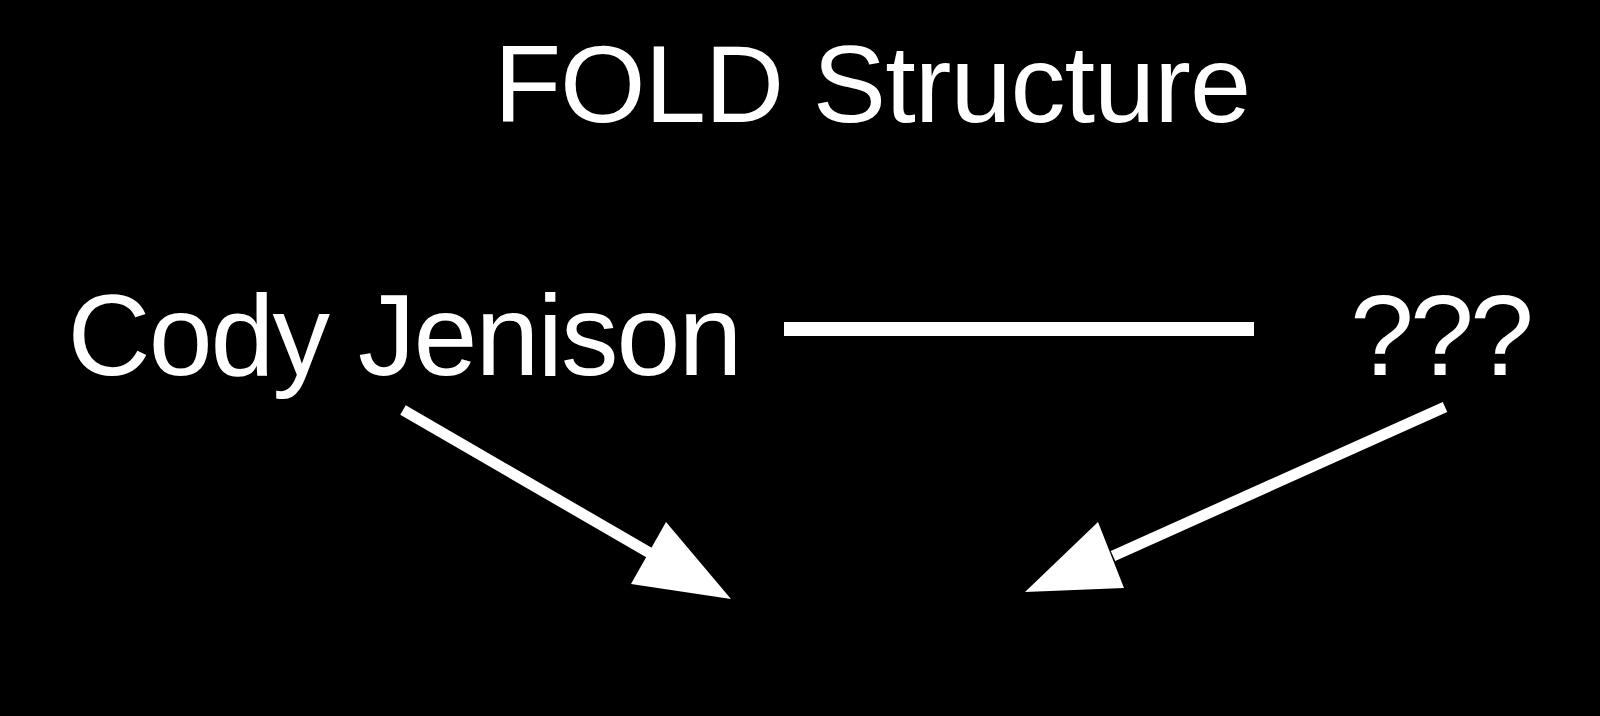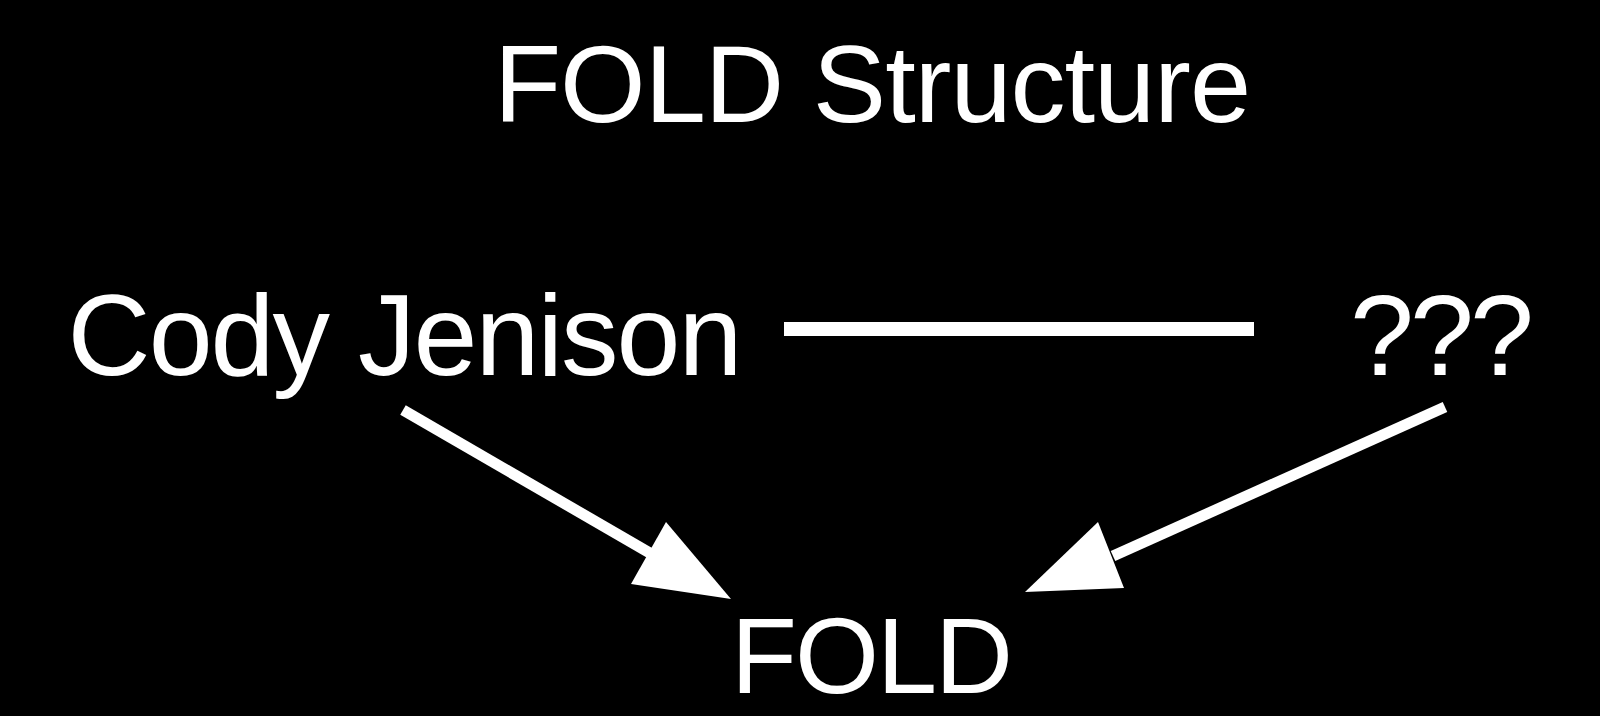--- a/index.html
+++ b/index.html
@@ -72,21 +72,20 @@
 <body>
 
 <div class="canvas">
 
   <div class="txt node-left">Cody Jenison</div>
 
   <div class="txt title">FOLD Structure</div>
 
   <div class="txt node-right">???</div>
 
-  <div class="txt node-bottom">FOLD</div>
 
   <svg class="connector-layer" viewBox="0 0 1600 716" xmlns="http://www.w3.org/2000/svg">
 
     <line class="stroke-fg" x1="784" y1="329" x2="1254" y2="329" stroke-width="14"></line>
 
     <g>
       <line class="stroke-fg" x1="403" y1="410" x2="655" y2="556" stroke-width="11"></line>
       <polygon class="fill-fg" points="731,599 666,522 631,584"></polygon>
     </g>
 

